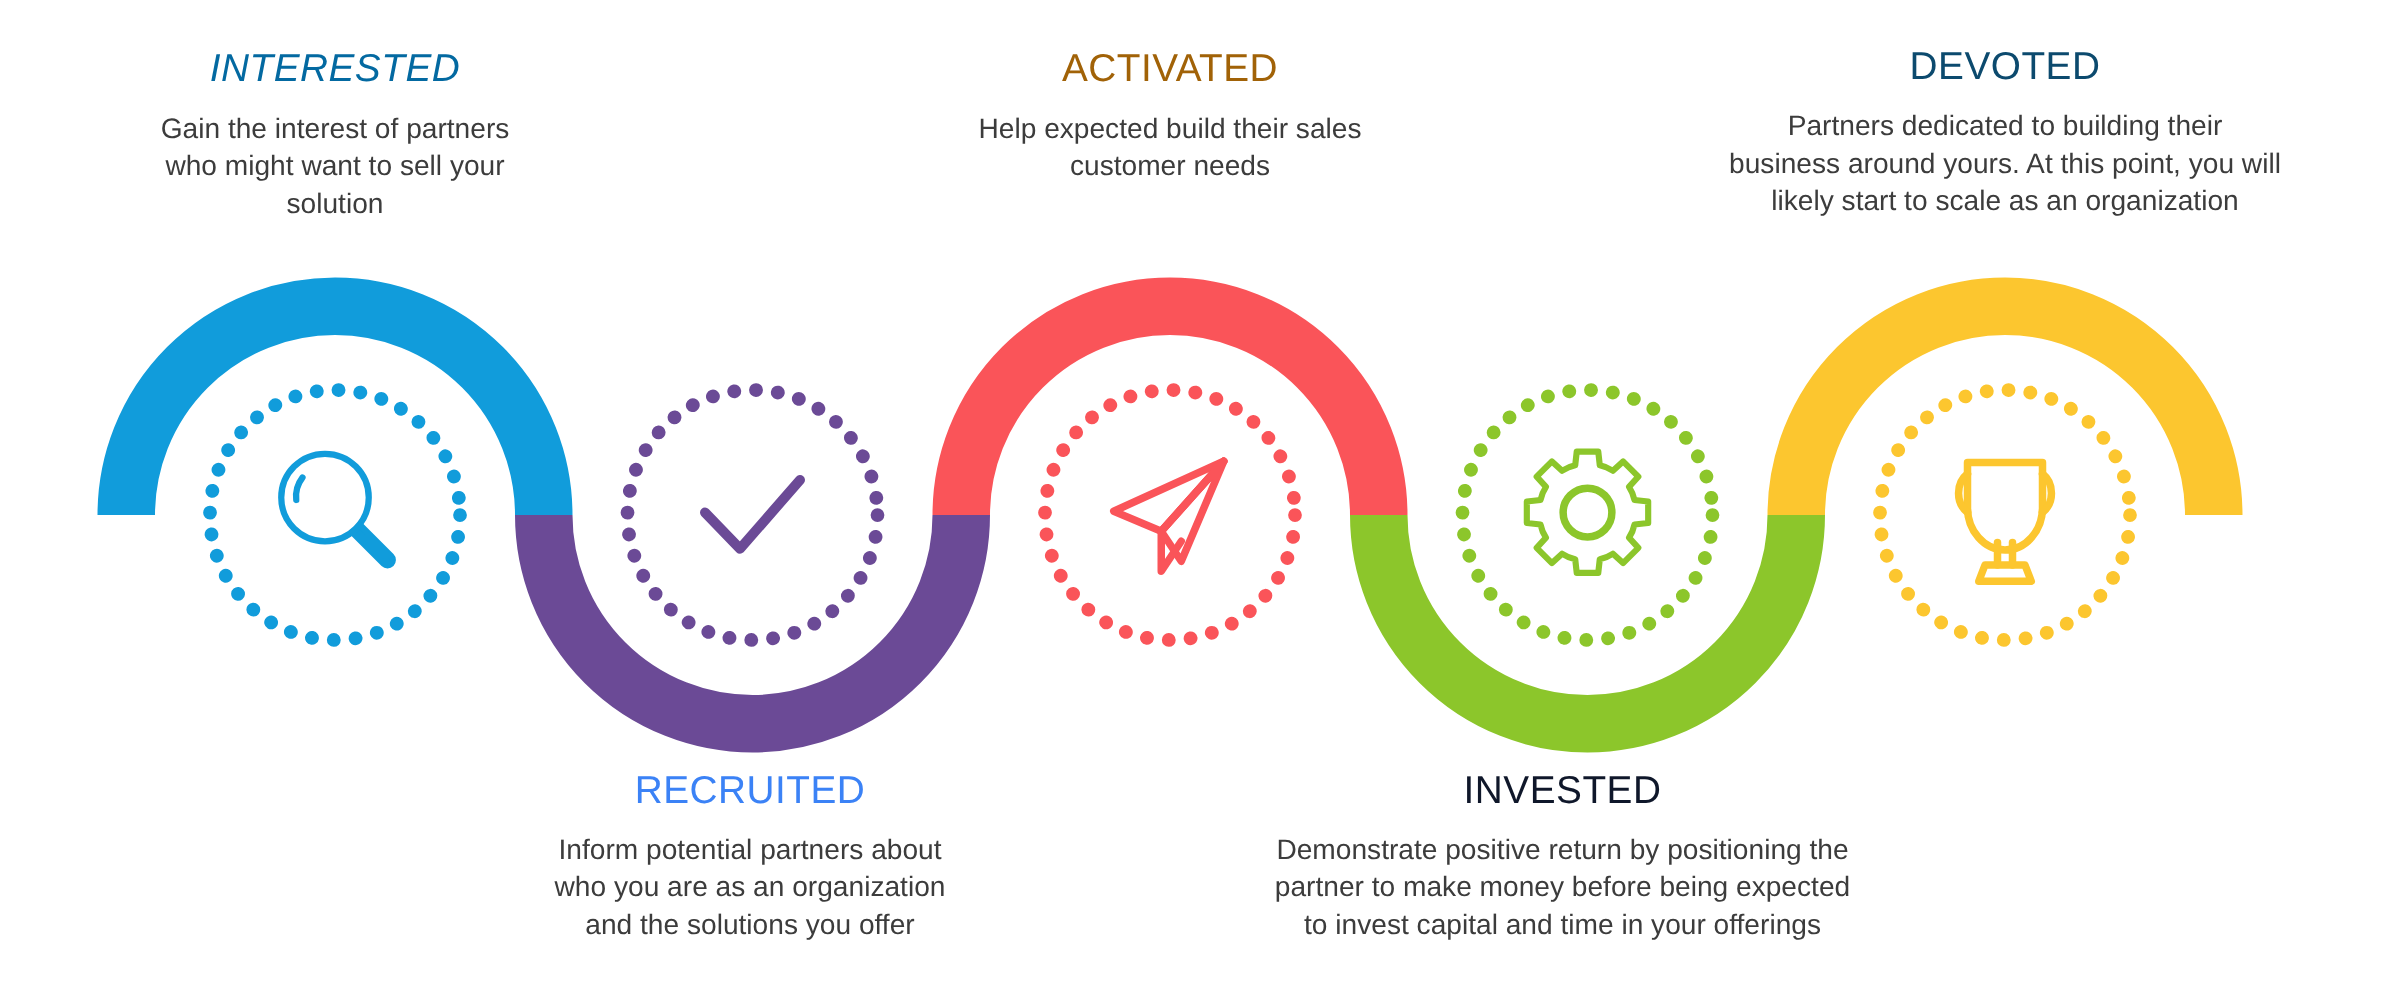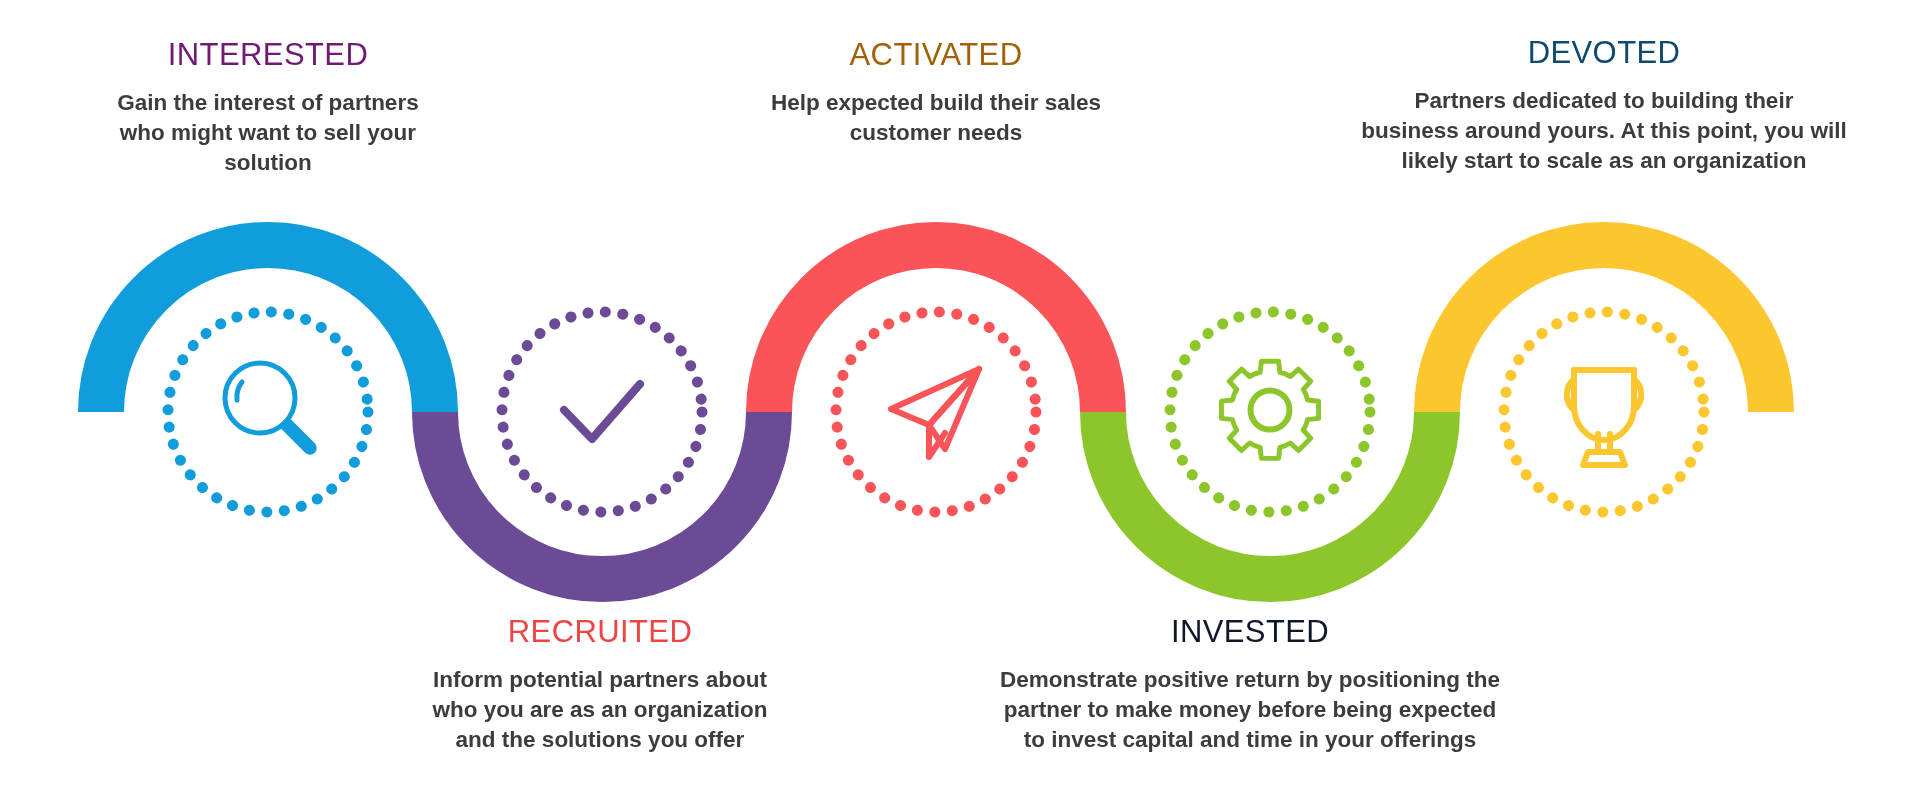--- a/index.html
+++ b/index.html
@@ -7,21 +7,21 @@
   #stage{position:relative;width:1916px;height:794px;background:#fff;}
 
   .wave-layer{position:absolute;left:0;top:0;width:1916px;height:794px;}
 
   .stage-block{position:absolute;text-align:center;}
   .stage-title{
     font-size:31px;letter-spacing:.4px;font-weight:400;line-height:1.1;
     margin:0 0 9px 0;white-space:nowrap;
   }
   .stage-desc{
-    font-size:22.5px;line-height:1.33;color:#3c3c3c;font-weight:700;margin:16px;
+    font-size:22.5px;line-height:1.33;color:#3c3c3c;font-weight:400;margin:16px;
   }
 
   
   .top-block{}
   .bottom-block{}
 </style>
 </head>
 <body>
 
 <div id="stage">
@@ -93,21 +93,21 @@
       <path d="M 30 -33 A 17 19 0 0 1 30 -2"></path>
 
       <path d="M -6 22 L -6 40"></path>
       <path d="M 6 22 L 6 40"></path>
 
       <path d="M -21 53 L -16 40 L 16 40 L 21 53 Z"></path>
     </g>
   </svg>
 
   <div class="stage-block top-block" style="left:78px;top:38px;width:380px;">
-    <div class="stage-title" style="color:#701a75;">INTERESTED</div>
+    <div class="stage-title" style="color:#0369a1;font-style:italic;">INTERESTED</div>
     <div class="stage-desc">
       <div>Gain the interest of partners</div>
       <div>who might want to sell your</div>
       <div>solution</div>
     </div>
   </div>
 
   <div class="stage-block top-block" style="left:746px;top:38px;width:380px;">
     <div class="stage-title" style="color:#a16207;">ACTIVATED</div>
     <div class="stage-desc">
@@ -119,21 +119,21 @@
   <div class="stage-block top-block" style="left:1330px;top:36px;width:548px;">
     <div class="stage-title" style="color:#0c4a6e;">DEVOTED</div>
     <div class="stage-desc">
       <div>Partners dedicated to building their</div>
       <div>business around yours. At this point, you will</div>
       <div>likely start to scale as an organization</div>
     </div>
   </div>
 
   <div class="stage-block bottom-block" style="left:410px;top:615px;width:380px;">
-    <div class="stage-title" style="color:#ef4444;">RECRUITED</div>
+    <div class="stage-title" style="color:#3b82f6;">RECRUITED</div>
     <div class="stage-desc">
       <div>Inform potential partners about</div>
       <div>who you are as an organization</div>
       <div>and the solutions you offer</div>
     </div>
   </div>
 
   <div class="stage-block bottom-block" style="left:975px;top:615px;width:550px;">
     <div class="stage-title" style="color:#0f172a;">INVESTED</div>
     <div class="stage-desc">

